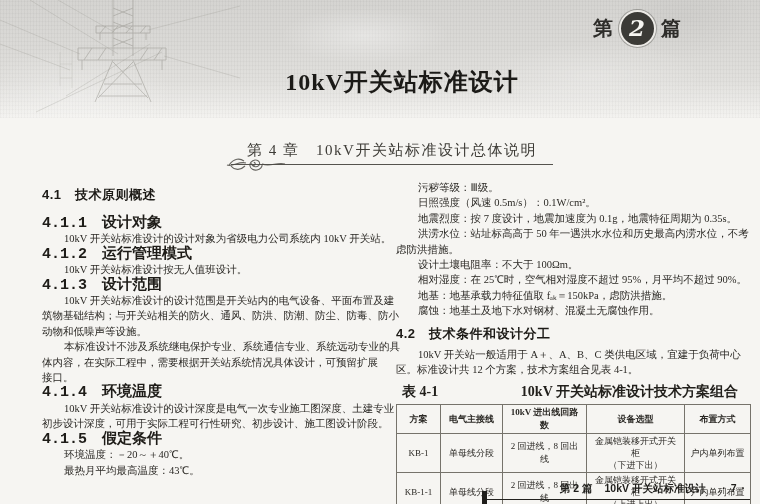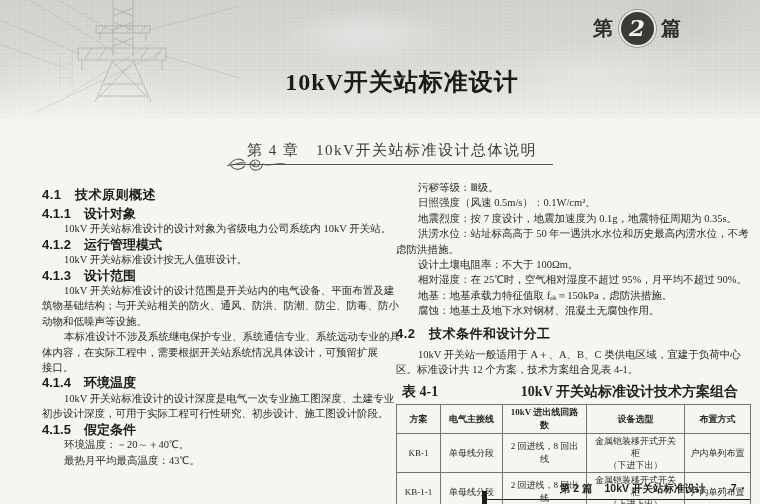--- a/index.html
+++ b/index.html
@@ -60,26 +60,26 @@
     font-size:15px;letter-spacing:1.5px;color:#3d3b36;
   }
   .flourish{position:absolute;left:-6px;bottom:-12px;}
   
   .col{position:absolute;}
   .col-left{left:42px;top:186px;width:348px;}
   .col-right{left:396px;top:180px;width:354px;}
   .t{font-size:10.5px;line-height:15.4px;white-space:nowrap;color:#2b2925;}
   .ind{padding-left:22px;}
   .sh{
-    font-family:Liberation Sans, sans-serif;font-weight:bold;
-    font-size:13px;line-height:15.4px;white-space:nowrap;color:#1e1c18;
+    font-family:Liberation Mono, monospace;font-weight:bold;
+    font-size:15px;line-height:15.4px;white-space:nowrap;color:#1e1c18;
   }
   .h1{
     font-family:"Liberation Sans", sans-serif;font-weight:bold;
-    font-size:13px;line-height:18px;margin:0 0 2px 0;white-space:nowrap;color:#1c1a16;
+    font-size:13px;line-height:18px;margin:0 0 12px 0;white-space:nowrap;color:#1c1a16;
     letter-spacing:0.5px;
   }
   .h1.mid{margin:6px 0 4px 0;}
   
   .tbl-block{margin-top:6px;width:100%;}
   .tbl-caption{
     display:flex;align-items:baseline;margin:0 0 3px 0;
     font-weight:bold;font-size:14px;color:#211f1b;
   }
   .tbl-label{padding-left:6px;}

